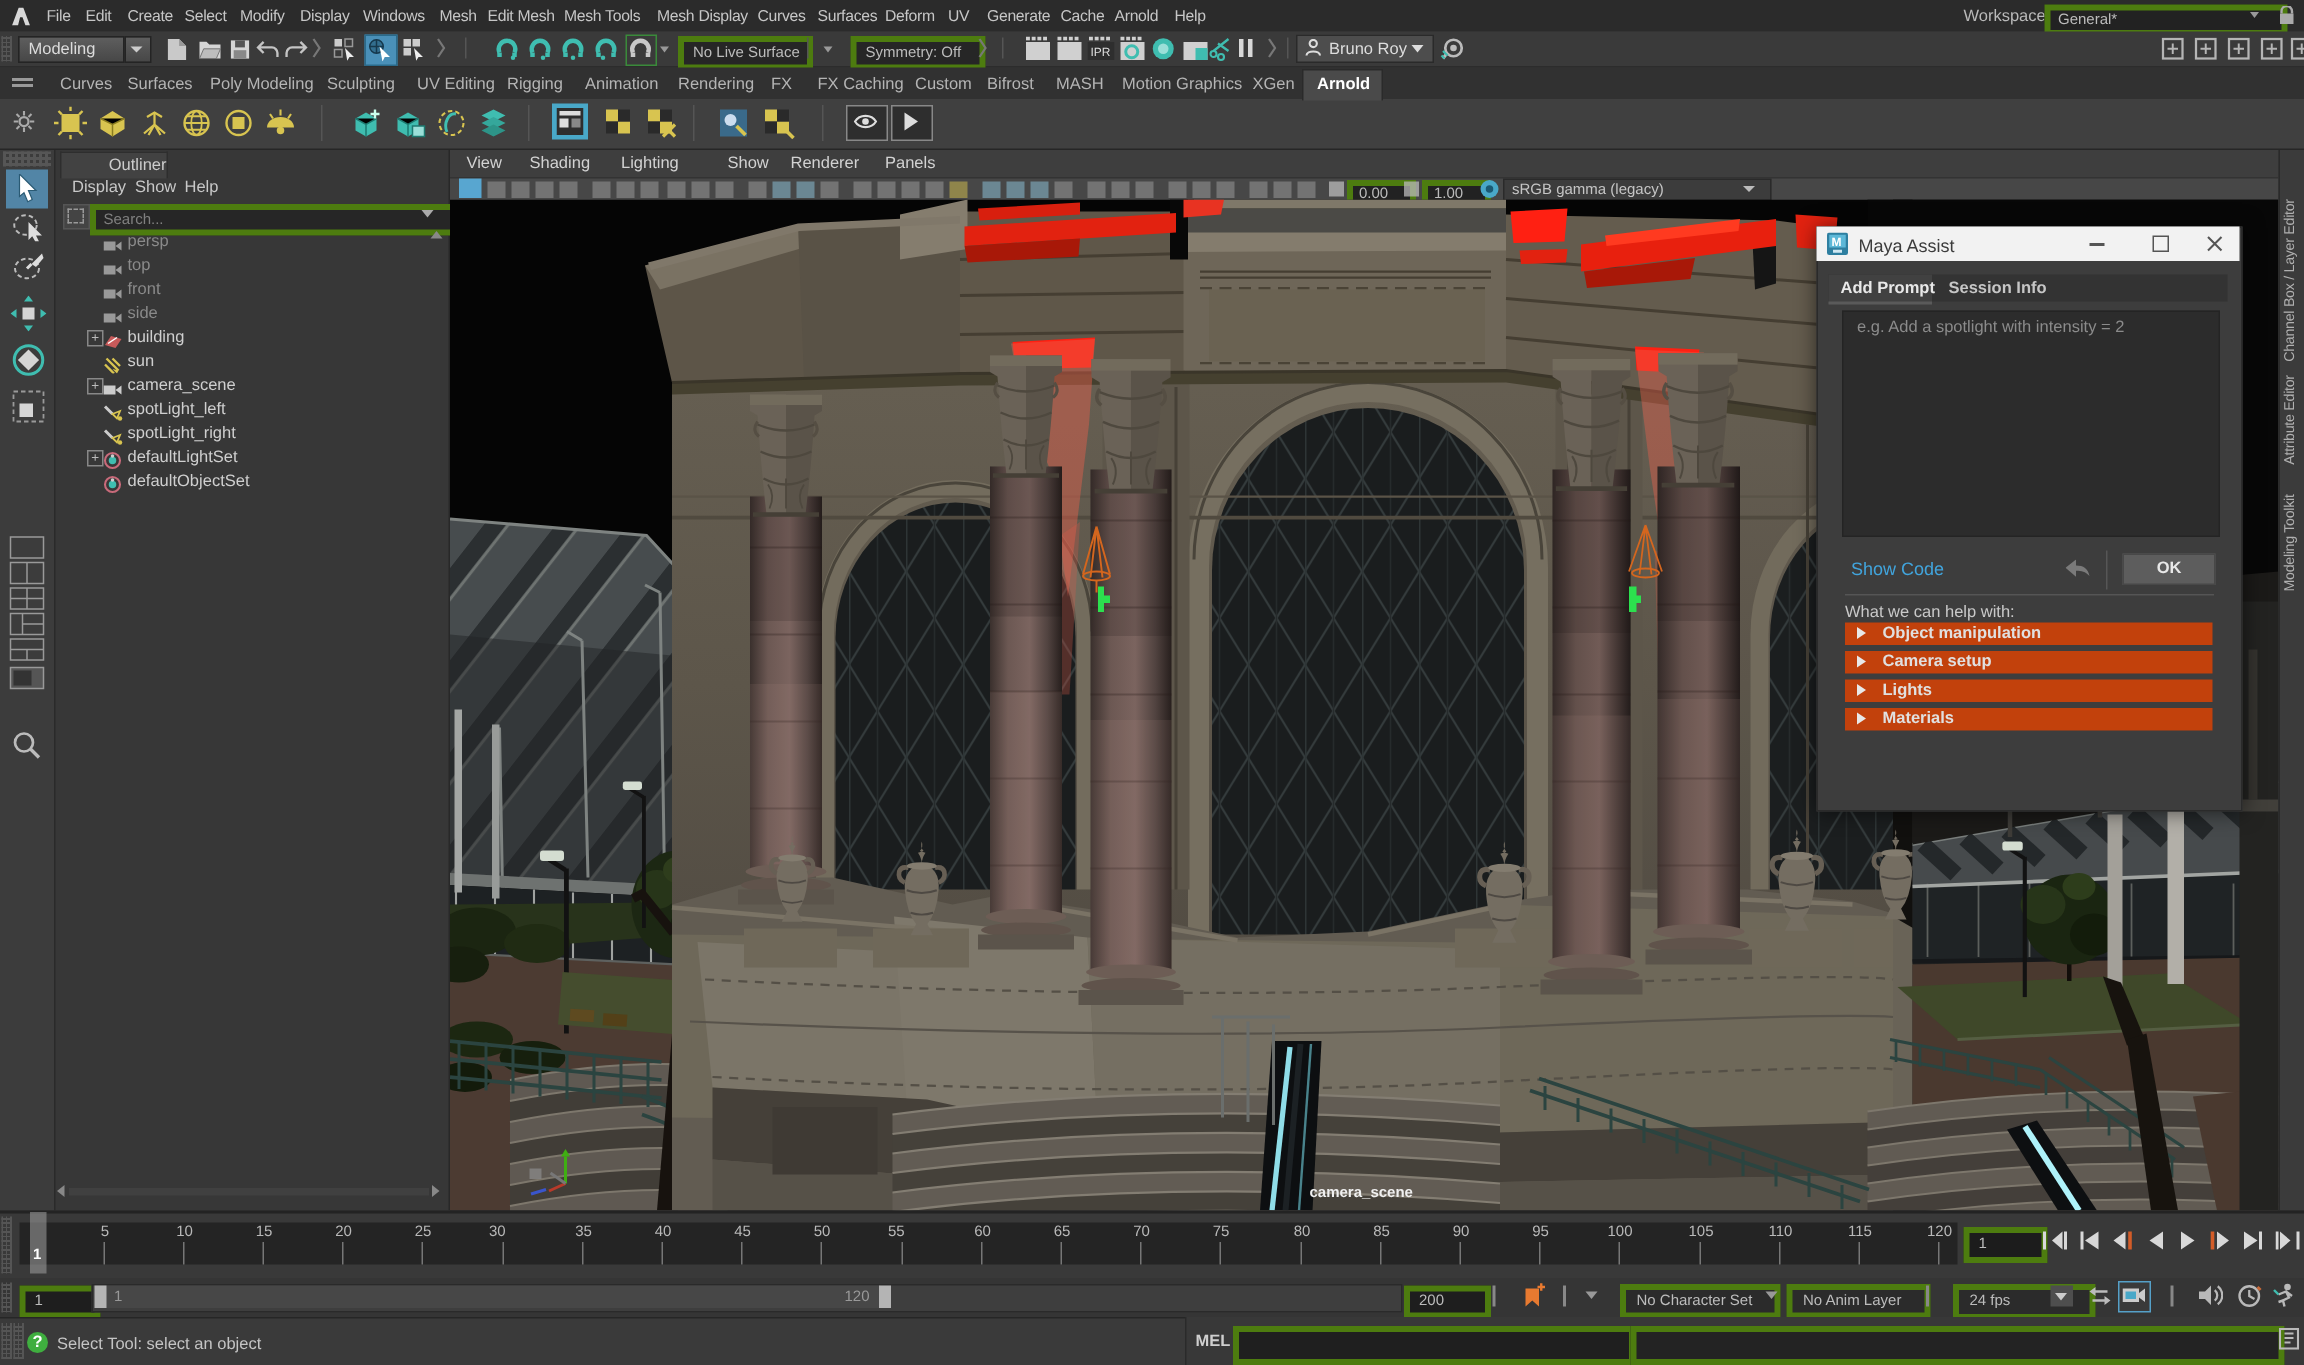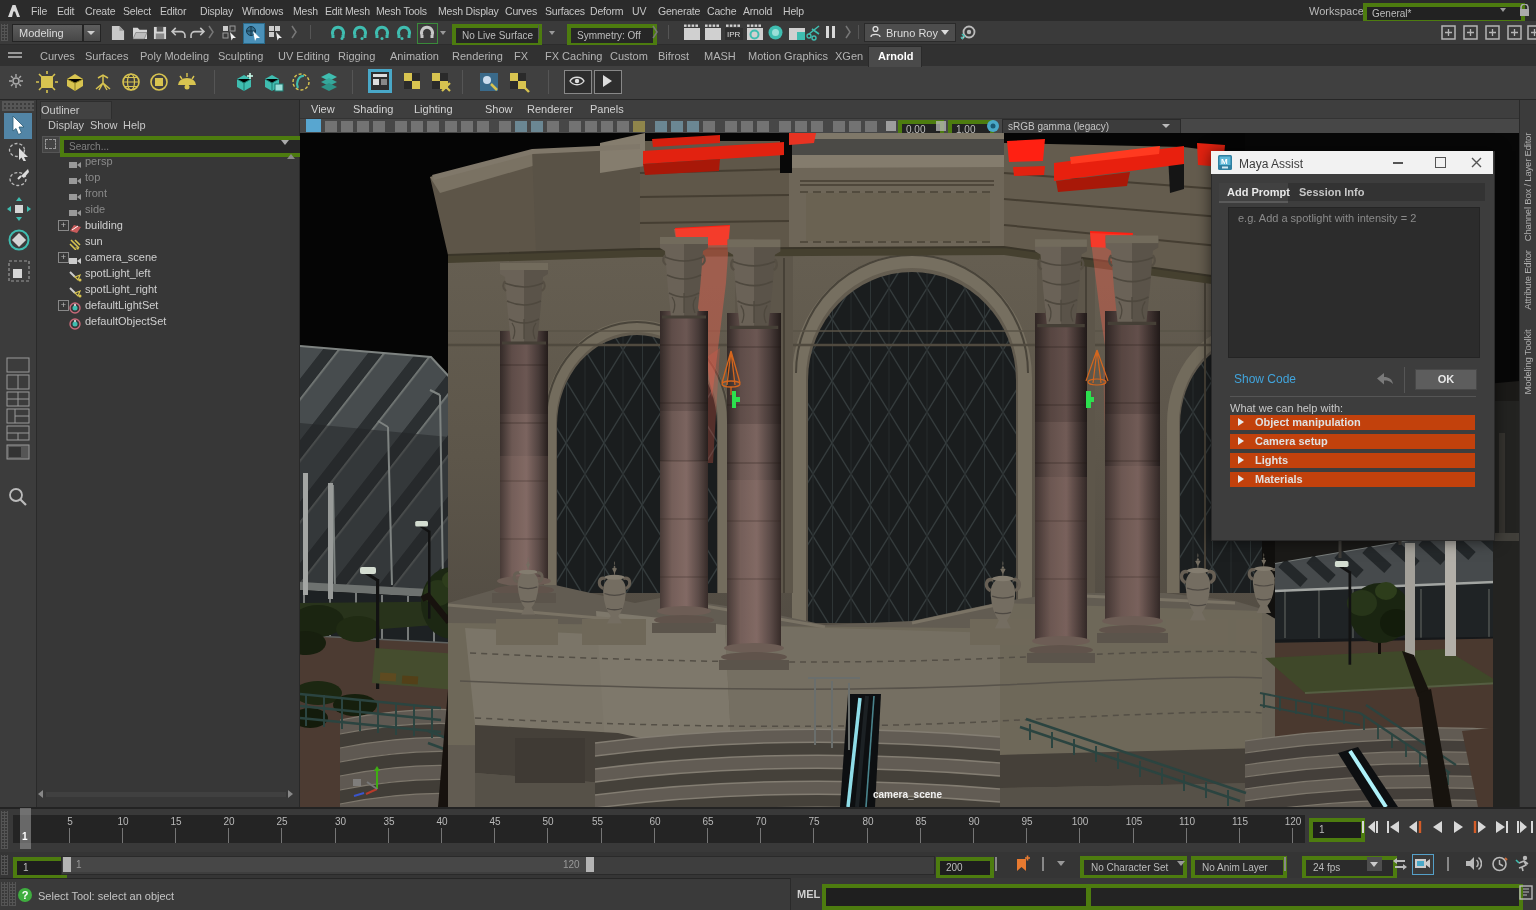--- a/index.html
+++ b/index.html
@@ -62,39 +62,39 @@
       <path d="M7 0v3M7 11v3M0 7h3M11 7h3M2 2l2 2M10 10l2 2M12 2l-2 2M4 10l-2 2"></path>
     </g>
   </svg>
 <div id="shelficons"></div>
 
 <div class="a" style="left:0;top:100px;width:36px;height:707px;background:#3c3c3c"></div>
 <div class="a" style="left:2px;top:101px;width:32px;height:10px;background-image:repeating-linear-gradient(90deg,#565656 0,#565656 2px,transparent 2px,transparent 4px),repeating-linear-gradient(0deg,#565656 0,#565656 2px,transparent 2px,transparent 4px)"></div>
 <div id="toolbox"></div>
 
 <div class="a" style="left:36px;top:100px;width:262px;height:707px;background:#373737;border-left:1px solid #2a2a2a;border-right:2px solid #282828"></div>
-<div class="a" style="left:40px;top:101px;width:70px;height:17px;background:#424242;border:1px solid #2e2e2e;border-bottom:none;color:#ccc;font-size:11px;line-height:16px;text-align:left">Outliner</div>
+<div class="a" style="left:40px;top:101px;width:70px;height:17px;background:#424242;border:1px solid #2e2e2e;border-bottom:none;color:#ccc;font-size:11px;line-height:16px;text-align:right">Outliner</div>
 <div class="txt" style="left:48px;top:119px">Display</div>
 <div class="txt" style="left:90px;top:119px">Show</div>
 <div class="txt" style="left:123px;top:119px">Help</div>
 <div class="a" style="left:42px;top:136px;width:16px;height:15px;background:#444;border:1px solid #555"></div>
 <div class="a" style="left:45px;top:139px;width:9px;height:8px;border:1px dashed #999"></div>
 <div class="fld" style="left:60px;top:136px;width:231px;height:13px;line-height:13px;padding-left:5px;color:#808080">Search...</div>
 <div class="a" style="left:281px;top:140px;width:0;height:0;border-top:5px solid #aaa;border-left:4.5px solid transparent;border-right:4.5px solid transparent"></div>
 <div id="outltree"></div>
 <div class="a" style="left:287px;top:154px;width:0;height:0;border-bottom:5px solid #888;border-left:4px solid transparent;border-right:4px solid transparent"></div>
 <div class="a" style="left:38px;top:790px;width:0;height:0;border-right:5px solid #888;border-top:4px solid transparent;border-bottom:4px solid transparent"></div>
 <div class="a" style="left:288px;top:790px;width:0;height:0;border-left:5px solid #888;border-top:4px solid transparent;border-bottom:4px solid transparent"></div>
 <div class="a" style="left:46px;top:792px;width:240px;height:5px;background:#404040"></div>
 <div id="menus-g">
     <div class="mn" style="left:31px">File</div>
     <div class="mn" style="left:57px">Edit</div>
     <div class="mn" style="left:85px">Create</div>
     <div class="mn" style="left:123px">Select</div>
-    <div class="mn" style="left:160px">Editor</div>
+    <div class="mn" style="left:160px">Modify</div>
     <div class="mn" style="left:200px">Display</div>
     <div class="mn" style="left:242px">Windows</div>
     <div class="mn" style="left:293px">Mesh</div>
     <div class="mn" style="left:325px">Edit Mesh</div>
     <div class="mn" style="left:376px">Mesh Tools</div>
     <div class="mn" style="left:438px">Mesh Display</div>
     <div class="mn" style="left:505px">Curves</div>
     <div class="mn" style="left:545px">Surfaces</div>
     <div class="mn" style="left:590px">Deform</div>
     <div class="mn" style="left:632px">UV</div>
@@ -981,21 +981,21 @@
     <div class="a" style="left:60px;top:816px;width:20px;text-align:center;color:#b9b9b9;font-size:10px">5</div>
     <div class="a" style="left:122px;top:828px;width:1px;height:15px;background:#767676"></div>
     <div class="a" style="left:113px;top:816px;width:20px;text-align:center;color:#b9b9b9;font-size:10px">10</div>
     <div class="a" style="left:175px;top:828px;width:1px;height:15px;background:#767676"></div>
     <div class="a" style="left:166px;top:816px;width:20px;text-align:center;color:#b9b9b9;font-size:10px">15</div>
     <div class="a" style="left:228px;top:828px;width:1px;height:15px;background:#767676"></div>
     <div class="a" style="left:219px;top:816px;width:20px;text-align:center;color:#b9b9b9;font-size:10px">20</div>
     <div class="a" style="left:281px;top:828px;width:1px;height:15px;background:#767676"></div>
     <div class="a" style="left:272px;top:816px;width:20px;text-align:center;color:#b9b9b9;font-size:10px">25</div>
     <div class="a" style="left:335px;top:828px;width:1px;height:15px;background:#767676"></div>
-    <div class="a" style="left:326px;top:816px;width:20px;text-align:right;color:#b9b9b9;font-size:10px">30</div>
+    <div class="a" style="left:326px;top:816px;width:20px;text-align:left;color:#b9b9b9;font-size:10px">30</div>
     <div class="a" style="left:388px;top:828px;width:1px;height:15px;background:#767676"></div>
     <div class="a" style="left:379px;top:816px;width:20px;text-align:center;color:#b9b9b9;font-size:10px">35</div>
     <div class="a" style="left:441px;top:828px;width:1px;height:15px;background:#767676"></div>
     <div class="a" style="left:432px;top:816px;width:20px;text-align:center;color:#b9b9b9;font-size:10px">40</div>
     <div class="a" style="left:494px;top:828px;width:1px;height:15px;background:#767676"></div>
     <div class="a" style="left:485px;top:816px;width:20px;text-align:center;color:#b9b9b9;font-size:10px">45</div>
     <div class="a" style="left:547px;top:828px;width:1px;height:15px;background:#767676"></div>
     <div class="a" style="left:538px;top:816px;width:20px;text-align:center;color:#b9b9b9;font-size:10px">50</div>
     <div class="a" style="left:601px;top:828px;width:1px;height:15px;background:#767676"></div>
     <div class="a" style="left:592px;top:816px;width:20px;text-align:left;color:#b9b9b9;font-size:10px">55</div>

